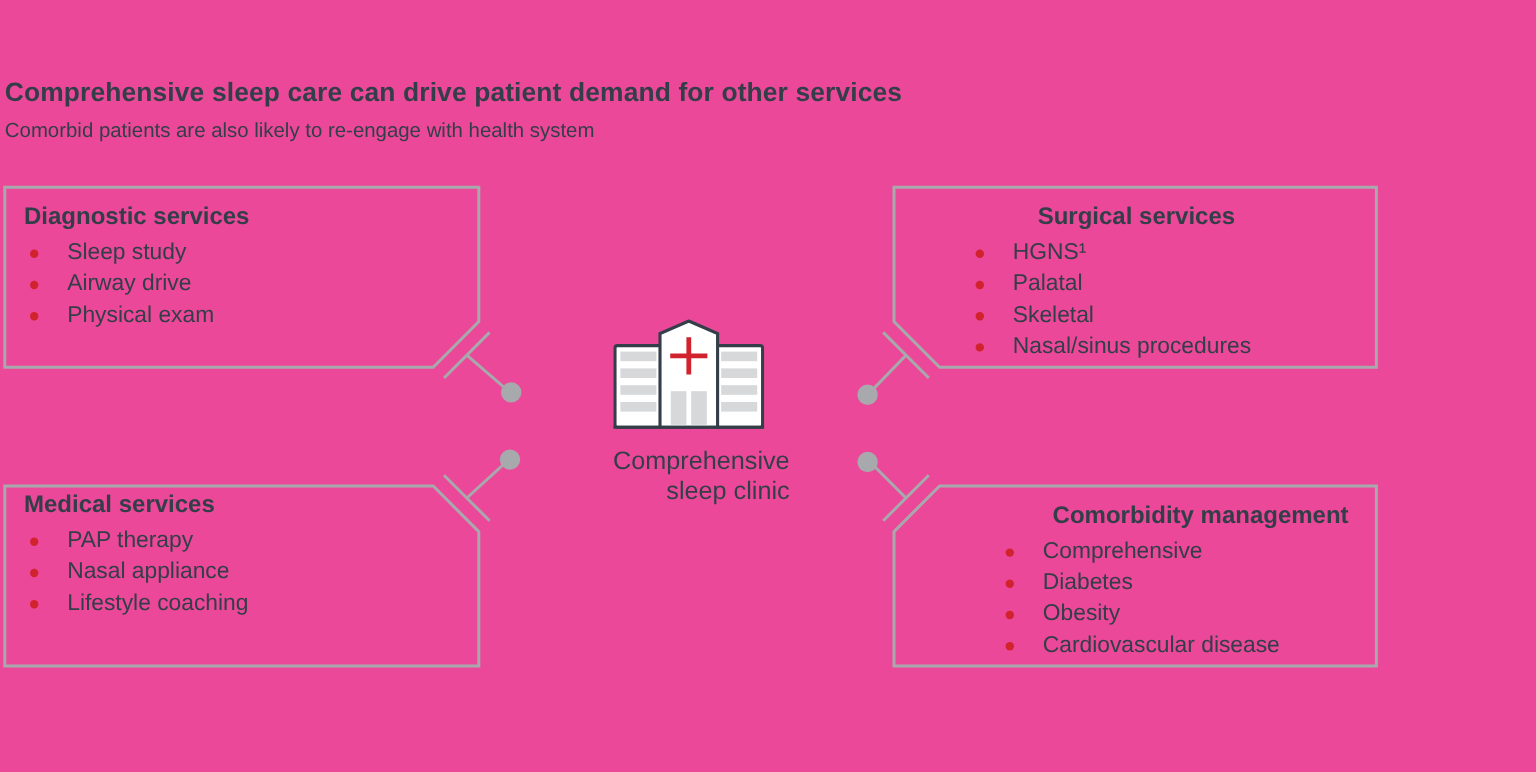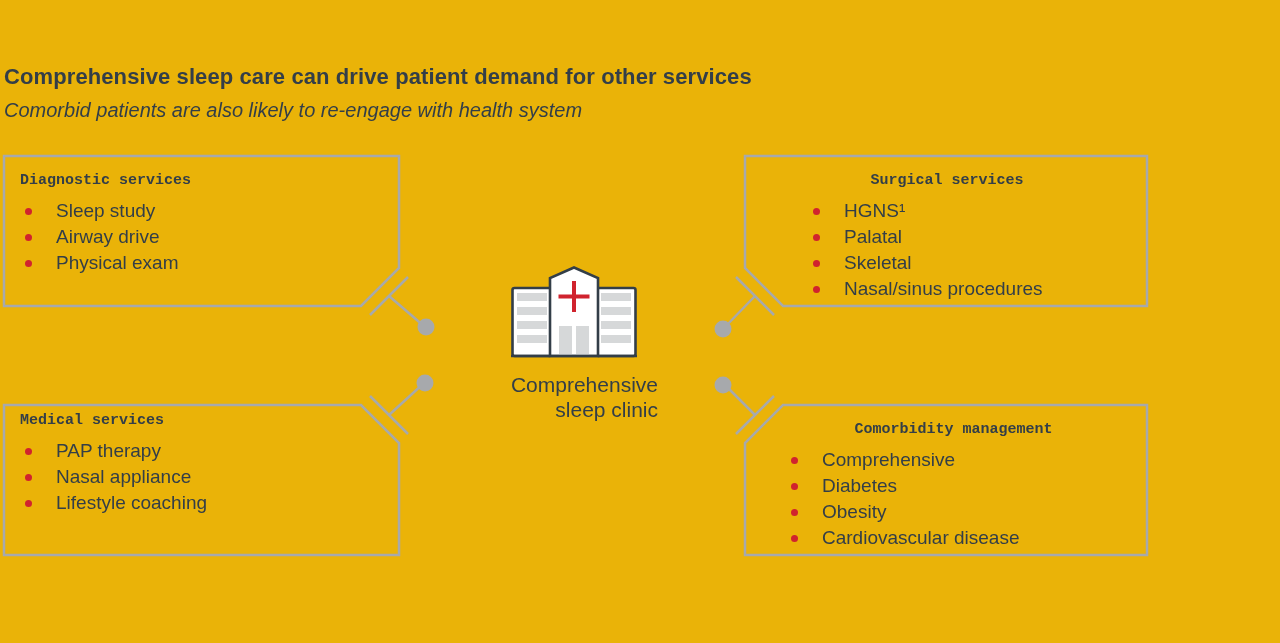--- a/index.html
+++ b/index.html
@@ -4,35 +4,35 @@
 <style>
   :root{
     --text-slate:#333e48;
     --line-gray:#a7a9ac;
     --accent-red:#d0232e;
     --window-gray:#d6d8d9;
   }
   *{margin:0;padding:0;box-sizing:border-box;}
   html,body{background:#fff;}
   body{font-family:"Liberation Sans", sans-serif;color:var(--text-slate);}
-  .slide{position:relative;width:1280px;height:643px;background:#eab308;overflow:hidden;}
+  .slide{position:relative;width:1280px;height:643px;background:#ec4899;overflow:hidden;}
 
   .title{position:absolute;left:4px;top:64px;font-size:22px;font-weight:bold;letter-spacing:0.1px;}
-  .subtitle{position:absolute;left:4px;top:99px;font-size:20px;font-style:italic;}
+  .subtitle{position:absolute;left:4px;top:99px;font-size:17px;}
 
   .overlay{position:absolute;left:0;top:0;width:1280px;height:643px;}
   .gline{stroke:var(--line-gray);stroke-width:2.5;fill:none;}
   .gdot{fill:var(--line-gray);stroke:none;}
 
   .box{position:absolute;width:395px;height:150px;padding:13px 15px 0 16px;}
   .box-tl{left:4px;top:156px;}
   .box-tr{left:745px;top:156px;width:403px;}
   .box-bl{left:4px;top:396px;}
-  .box-br{left:723px;top:405px;width:460px;}
-  .box h2{font-size:15px;font-weight:bold;line-height:24px;font-family:Liberation Mono, monospace;}
+  .box-br{left:770px;top:405px;width:460px;}
+  .box h2{font-size:20px;font-weight:bold;line-height:24px;}
   .box.right-head h2{text-align:center;}
 
   .box ul{list-style:none;margin-top:5px;}
   .box-tl ul,.box-bl ul{margin-left:5px;}
   .box-tr ul,.box-br ul{margin-left:52px;}
   .box li{display:flex;align-items:flex-start;font-size:19px;line-height:26px;}
   .bullet{flex:none;width:7px;height:7px;border-radius:50%;background:var(--accent-red);margin:10px 24px 0 0;}
 
   .clinic-icon{position:absolute;left:511px;top:266px;width:126px;height:92px;}
   .clinic-icon .outline{stroke:var(--text-slate);stroke-width:2.6;fill:#fff;}

